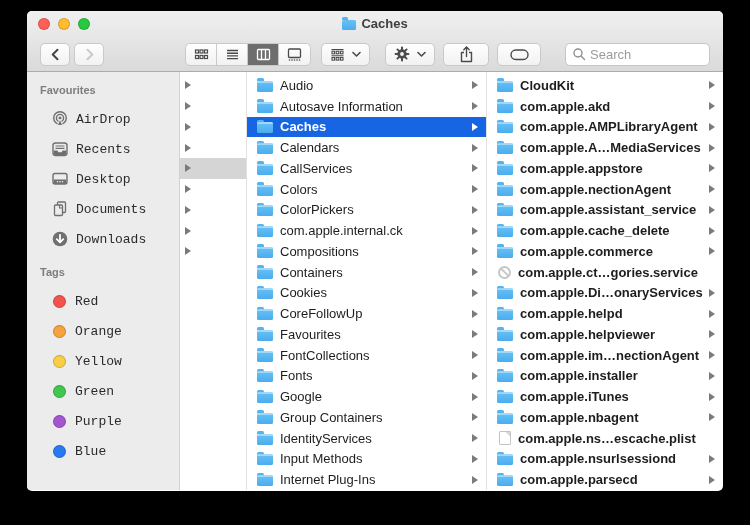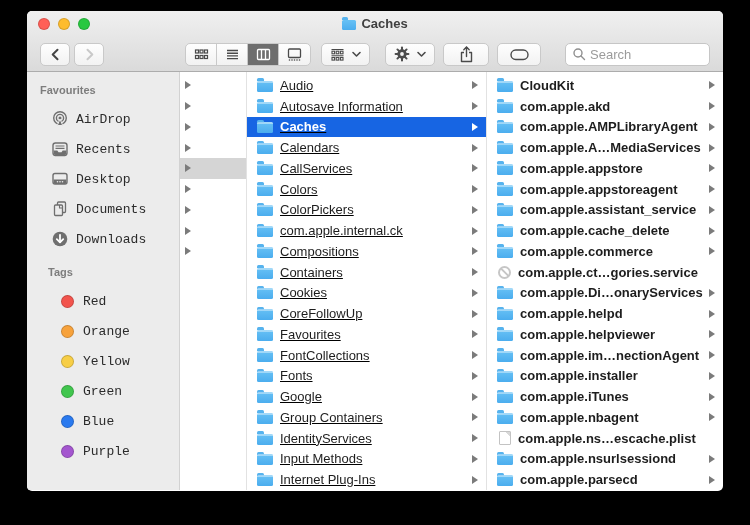--- a/index.html
+++ b/index.html
@@ -43,25 +43,25 @@
   .content { display:flex; height:418px; }
   .sidebar { width:153px; background:#ececec; border-right:1px solid #d2d2d2;
              padding-top:12px; flex-shrink:0; overflow:hidden; }
   .sec-label { font-size:11px; font-weight:bold; color:#7d7d7d; padding-left:13px;
                height:16px; margin-bottom:4px; }
   .side-item { height:30px; display:flex; align-items:center; padding-left:24px; gap:7px;font-family:Liberation Mono, monospace; }
   .side-item .lbl { font-size:13px; color:#2b2b2b; }
   .side-icon { width:18px; height:18px; display:flex; align-items:center; justify-content:center; }
   .tag-dot { width:13px; height:13px; border-radius:50%; border:1px solid rgba(0,0,0,.18);
              margin-left:2px; margin-right:2px; }
-  .tags-sec { margin-top:12px;padding-left:8px; }
+  .tags-sec { margin-top:12px; }
   
   .col { padding-top:3px; overflow:hidden; }
   .strip { width:67px; border-right:1px solid #e2e2e2; flex-shrink:0; }
-  .mid { width:240px; border-right:1px solid #e2e2e2; flex-shrink:0;text-decoration:underline; }
+  .mid { width:240px; border-right:1px solid #e2e2e2; flex-shrink:0; }
   .rightcol { flex:1;font-weight:bold; }
   .row { height:20.75px; display:flex; align-items:center; padding:0 8px 0 10px; gap:0; }
   .row .lbl { font-size:13px; color:#1d1d1d; flex:1; white-space:nowrap; overflow:hidden;
               margin-left:7px; }
   .chev { width:0; height:0; border-left:6px solid #7b7b7b;
           border-top:4px solid transparent; border-bottom:4px solid transparent; flex-shrink:0; }
   .row.selected { background:#1765e3; }
   .row.selected .lbl { color:#fff; font-weight:bold; }
   .row.selected .chev { border-left-color:#fff; }
   .striprow { height:20.75px; display:flex; align-items:center; padding-left:5px; }
@@ -321,27 +321,27 @@
             </div>
             <div class="side-item">
               <span class="tag-dot" style="background: rgb(247, 206, 70);"></span>
                  <span class="lbl">Yellow</span>
             </div>
             <div class="side-item">
               <span class="tag-dot" style="background: rgb(65, 198, 78);"></span>
                  <span class="lbl">Green</span>
             </div>
             <div class="side-item">
+              <span class="tag-dot" style="background: rgb(164, 86, 207);"></span>
+                 <span class="lbl">Purple</span>
+            </div>
+            <div class="side-item">
               <span class="tag-dot" style="background: rgb(42, 122, 239);"></span>
                  <span class="lbl">Blue</span>
             </div>
-            <div class="side-item">
-              <span class="tag-dot" style="background: rgb(164, 86, 207);"></span>
-                 <span class="lbl">Purple</span>
-            </div>
           </div>
       </div>
     </div>
 
     <div class="col strip" id="strip-col">
         <div class="striprow">
           <span class="chev"></span>
         </div>
         <div class="striprow">
           <span class="chev"></span>
@@ -491,21 +491,21 @@
                  <span class="lbl">com.apple.A…MediaServices</span>
           <span class="chev"></span>
         </div>
         <div class="row">
           <span class="icon-folder"></span>
                  <span class="lbl">com.apple.appstore</span>
           <span class="chev"></span>
         </div>
         <div class="row">
           <span class="icon-folder"></span>
-                 <span class="lbl">com.apple.appstoreagent</span>
+                 <span class="lbl">com.apple.nectionAgent</span>
           <span class="chev"></span>
         </div>
         <div class="row">
           <span class="icon-folder"></span>
                  <span class="lbl">com.apple.assistant_service</span>
           <span class="chev"></span>
         </div>
         <div class="row">
           <span class="icon-folder"></span>
                  <span class="lbl">com.apple.cache_delete</span>

